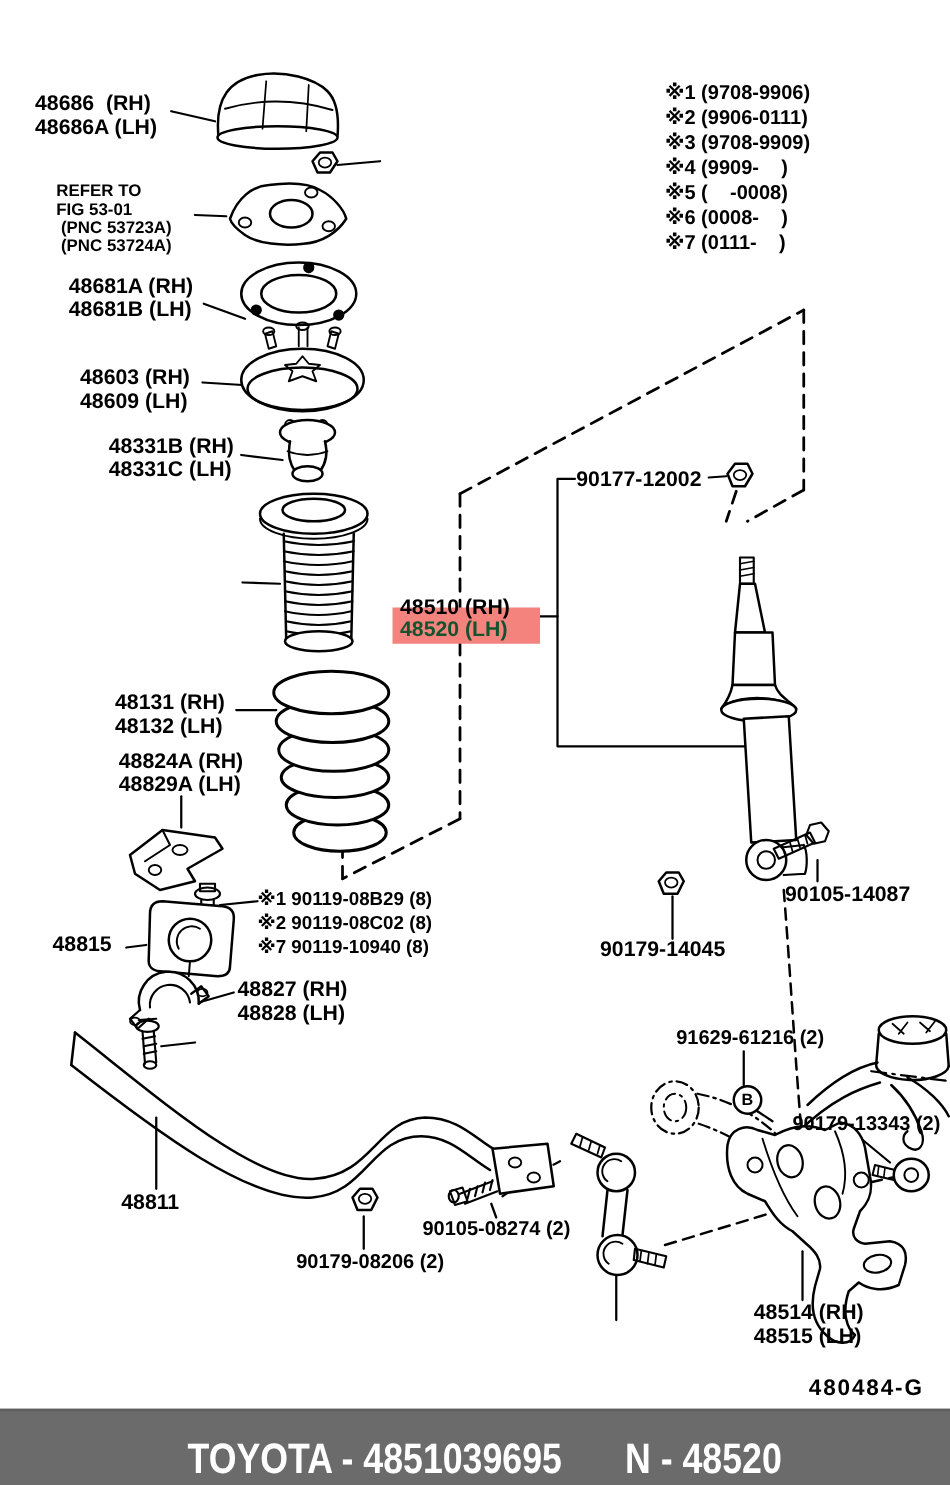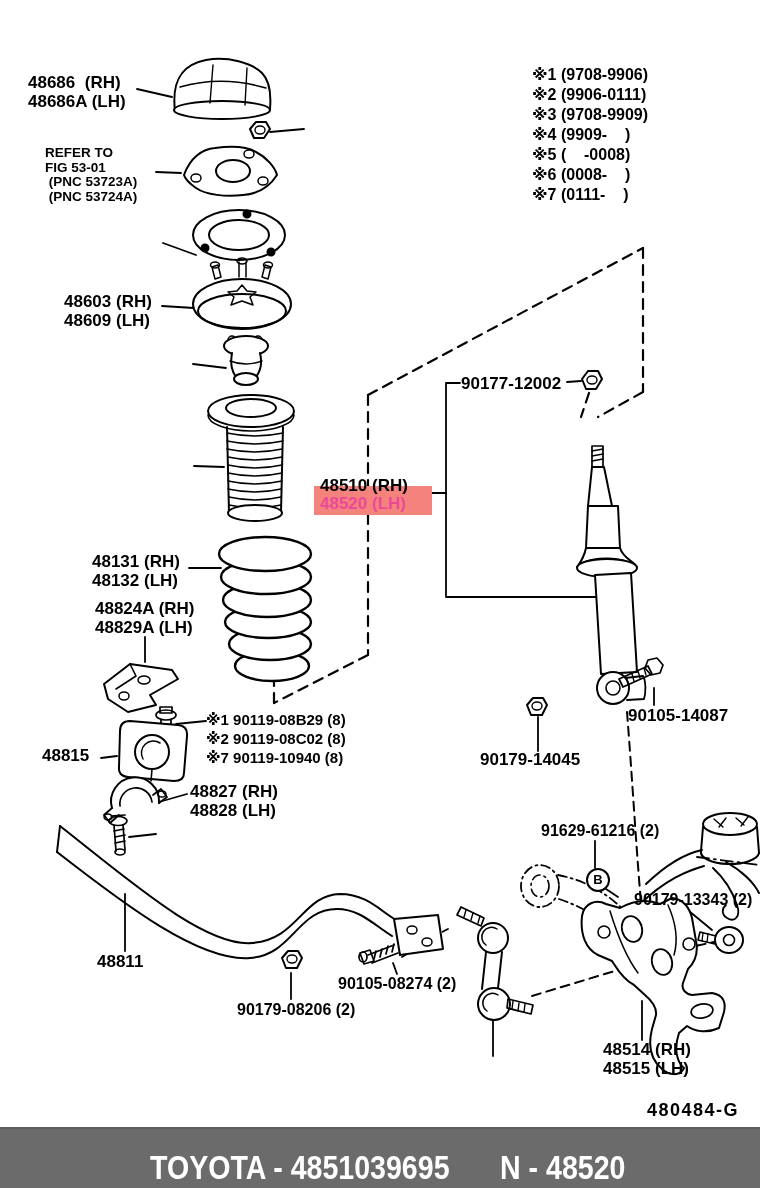--- a/index.html
+++ b/index.html
@@ -290,24 +290,28 @@
 </svg>
 
 <div class="hl-box" style="background: rgb(244, 131, 126);"></div>
 
 <div class="lbl fs17" style="left:28px;top:58px">48686  (RH)
 48686A (LH)</div>
 <div class="lbl fs13" style="left:45px;top:131px">REFER TO
 FIG 53-01
  (PNC 53723A)
  (PNC 53724A)</div>
+<div class="lbl fs17" style="left:55px;top:204px">48681A (RH)
+48681B (LH)</div>
 <div class="lbl fs17" style="left:64px;top:277px">48603 (RH)
 48609 (LH)</div>
+<div class="lbl fs17" style="left:87px;top:332px">48331B (RH)
+48331C (LH)</div>
 <div class="lbl fs17" style="left:320px;top:461px">48510 (RH)</div>
-<div class="lbl fs17" style="left: 320px; top: 479px; color: #ec4899;">48520 (LH)</div>
+<div class="lbl fs17" style="left: 320px; top: 479px; color: #14532d;">48520 (LH)</div>
 <div class="lbl fs17" style="left:461px;top:359px">90177-12002</div>
 <div class="lbl fs17" style="left:92px;top:537px">48131 (RH)
 48132 (LH)</div>
 <div class="lbl fs17" style="left:95px;top:584px">48824A (RH)
 48829A (LH)</div>
 <div class="lbl fs15" style="left:206px;top:695px">※1 90119-08B29 (8)
 ※2 90119-08C02 (8)
 ※7 90119-10940 (8)</div>
 <div class="lbl fs17" style="left:42px;top:731px">48815</div>
 <div class="lbl fs17" style="left:190px;top:767px">48827 (RH)

